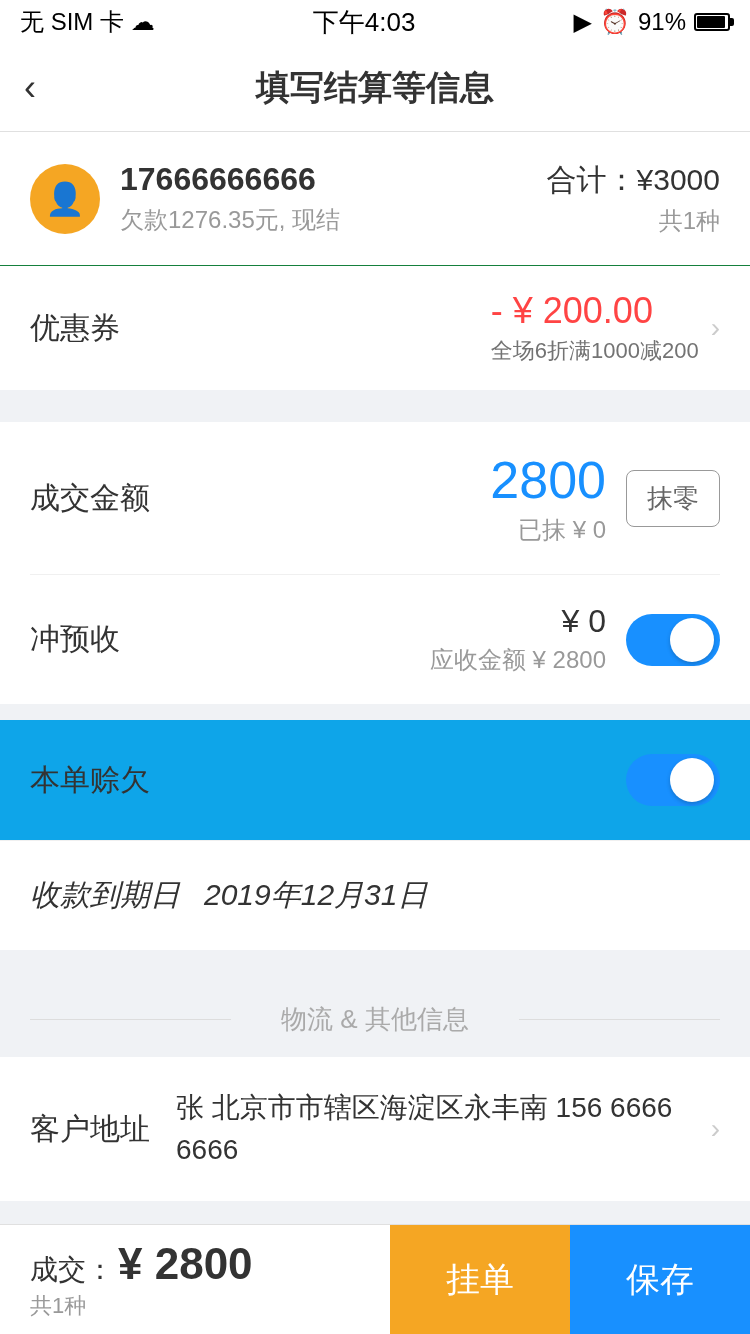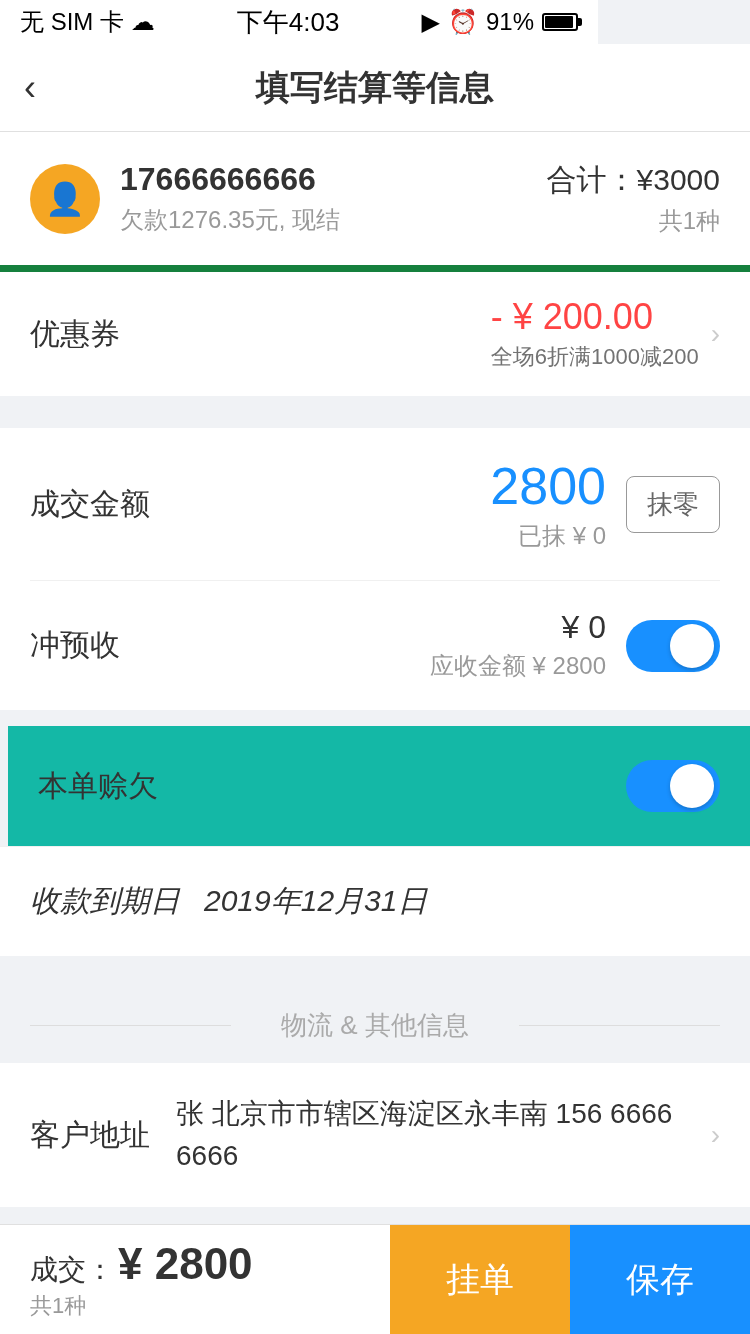--- a/index.html
+++ b/index.html
@@ -8,21 +8,21 @@
       width: 750px;
       min-height: 1334px;
       font-family: -apple-system, "PingFang SC", "Helvetica Neue", Arial, sans-serif;
       background: #f0f2f5;
       color: #333;
       font-size: 28px;
     }
 
     
     .status-bar {
-      width: 598px;
+      width: 750px;
       height: 44px;
       background: #fff;
       display: flex;
       align-items: center;
       justify-content: space-between;
       padding: 0 20px;
       font-size: 24px;
       color: #000;
     }
     .status-left { display: flex; align-items: center; gap: 8px; }
@@ -114,21 +114,21 @@
     .total-amount { font-size: 30px; color: #333; font-weight: 500; text-align: right; }
     .total-count { font-size: 24px; color: #999; margin-top: 4px; }
 
     
     .coupon-row {
       background: #fff;
       padding: 24px 30px;
       display: flex;
       align-items: center;
       justify-content: space-between;
-      border-top: 7px solid #15803d;
+      border-top: 1px solid #15803d;
     }
     .coupon-label { font-size: 30px; color: #333; }
     .coupon-right { display: flex; align-items: center; gap: 12px; }
     .coupon-discount { font-size: 36px; color: #ff4444; font-weight: 500; }
     .coupon-desc { font-size: 22px; color: #737373; margin-top: 4px; text-align: left; }
     .chevron-right {
       color: #ccc;
       font-size: 28px;
     }
 
@@ -191,24 +191,23 @@
       right: 6px;
       width: 44px;
       height: 44px;
       background: #fff;
       border-radius: 50%;
       box-shadow: 0 2px 4px rgba(0,0,0,0.2);
     }
 
     
     .debt-section {
-      background: #14b8a6;
+      background: #0ea5e9;
       padding: 0 30px;
       margin-bottom: 0;
-      margin-left: 8px;
     }
     .debt-row {
       display: flex;
       align-items: center;
       justify-content: space-between;
       padding: 34px 0;
     }
     .debt-label { font-size: 30px; color: #333; }
 
     

